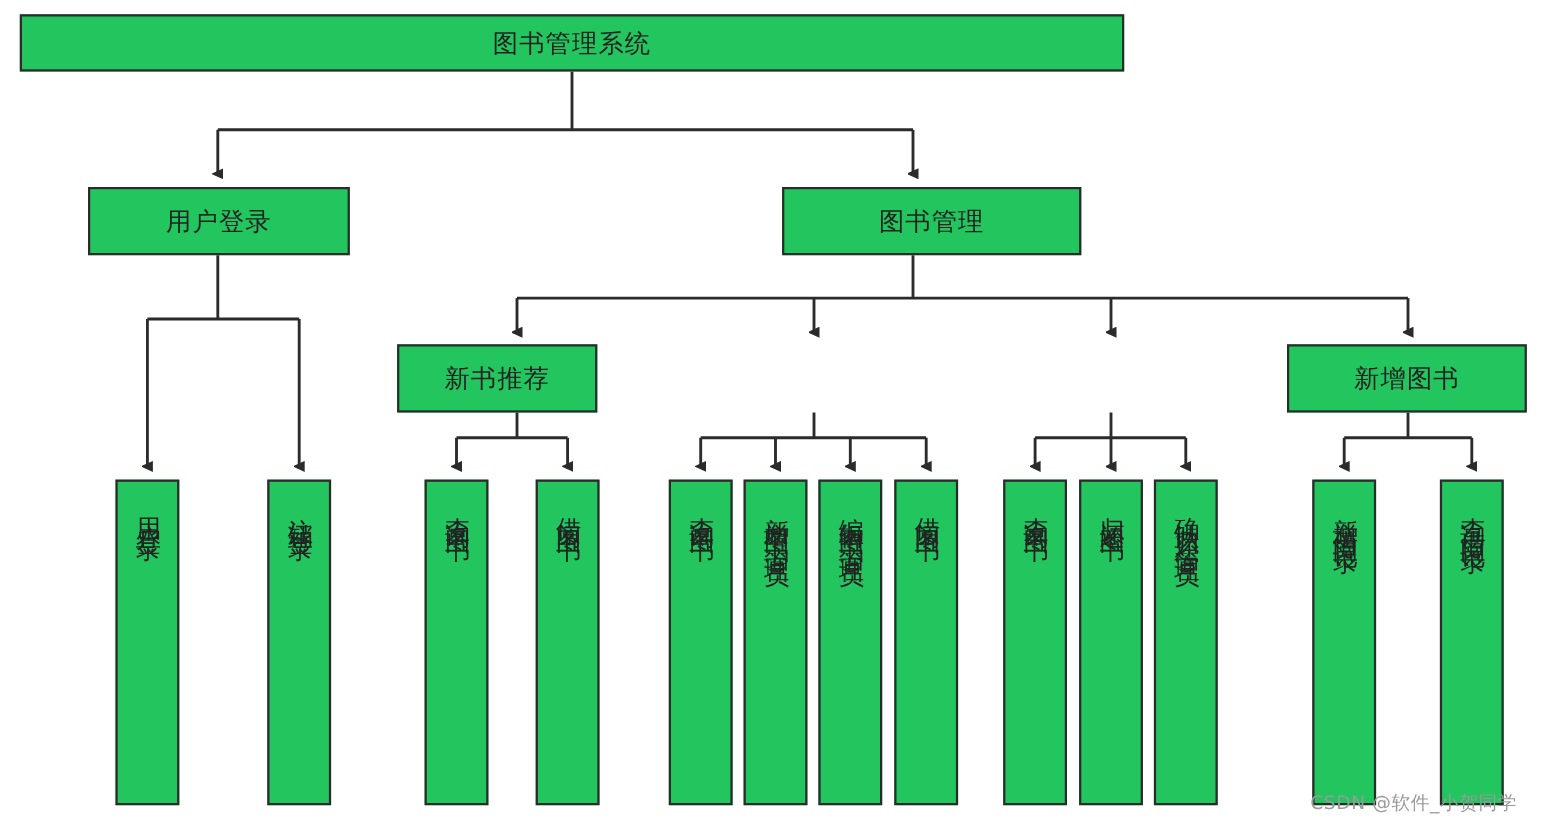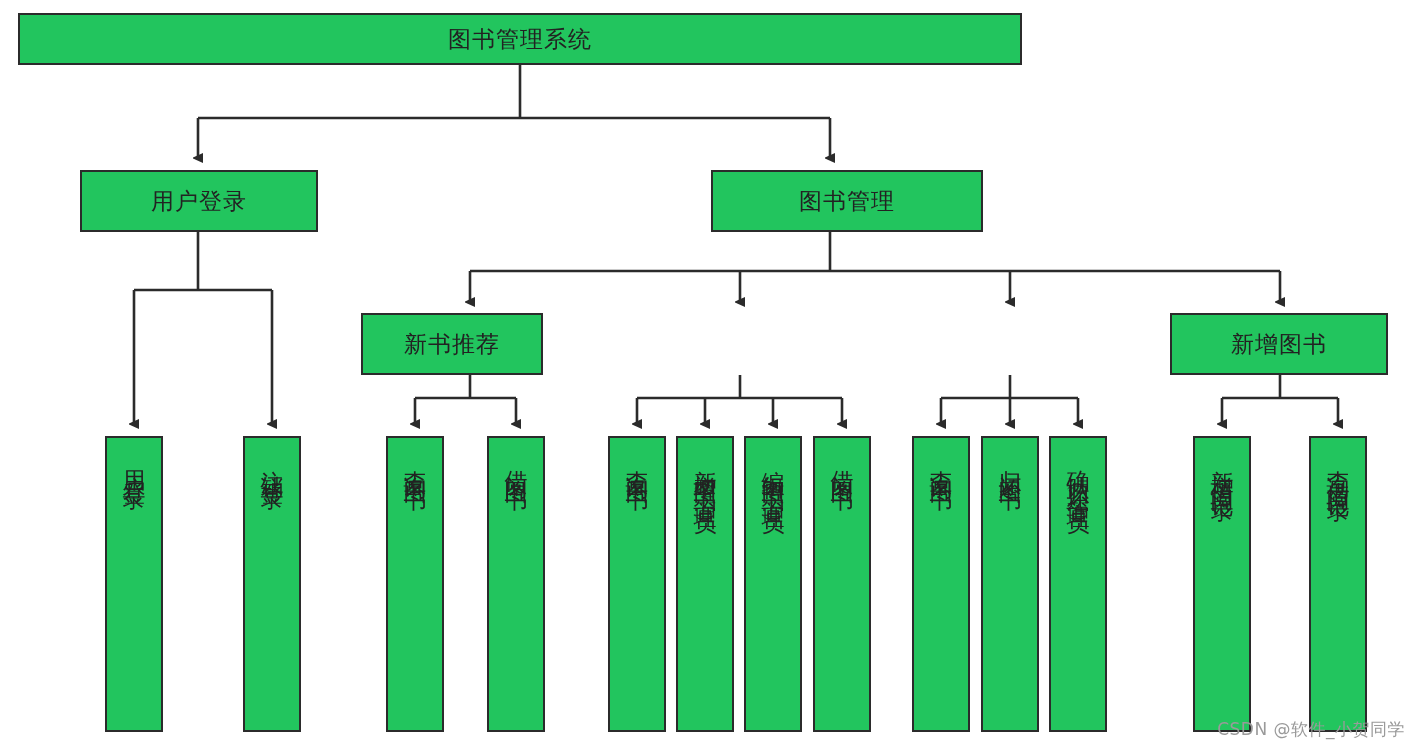--- a/index.html
+++ b/index.html
@@ -48,21 +48,21 @@
   }
   .node.v .vtext {
     writing-mode: vertical-rl;
     text-orientation: upright;
     letter-spacing: 6px;
     line-height: 1;
     white-space: nowrap;
   }
   .watermark {
     position: absolute;
-    right: 0;
+    right: 26px;
     bottom: 6px;
     font-size: 17px;
     color: #9a9a9a;
     white-space: nowrap;
     letter-spacing: 0.5px;
   }
 </style>
 </head>
 <body>
 

